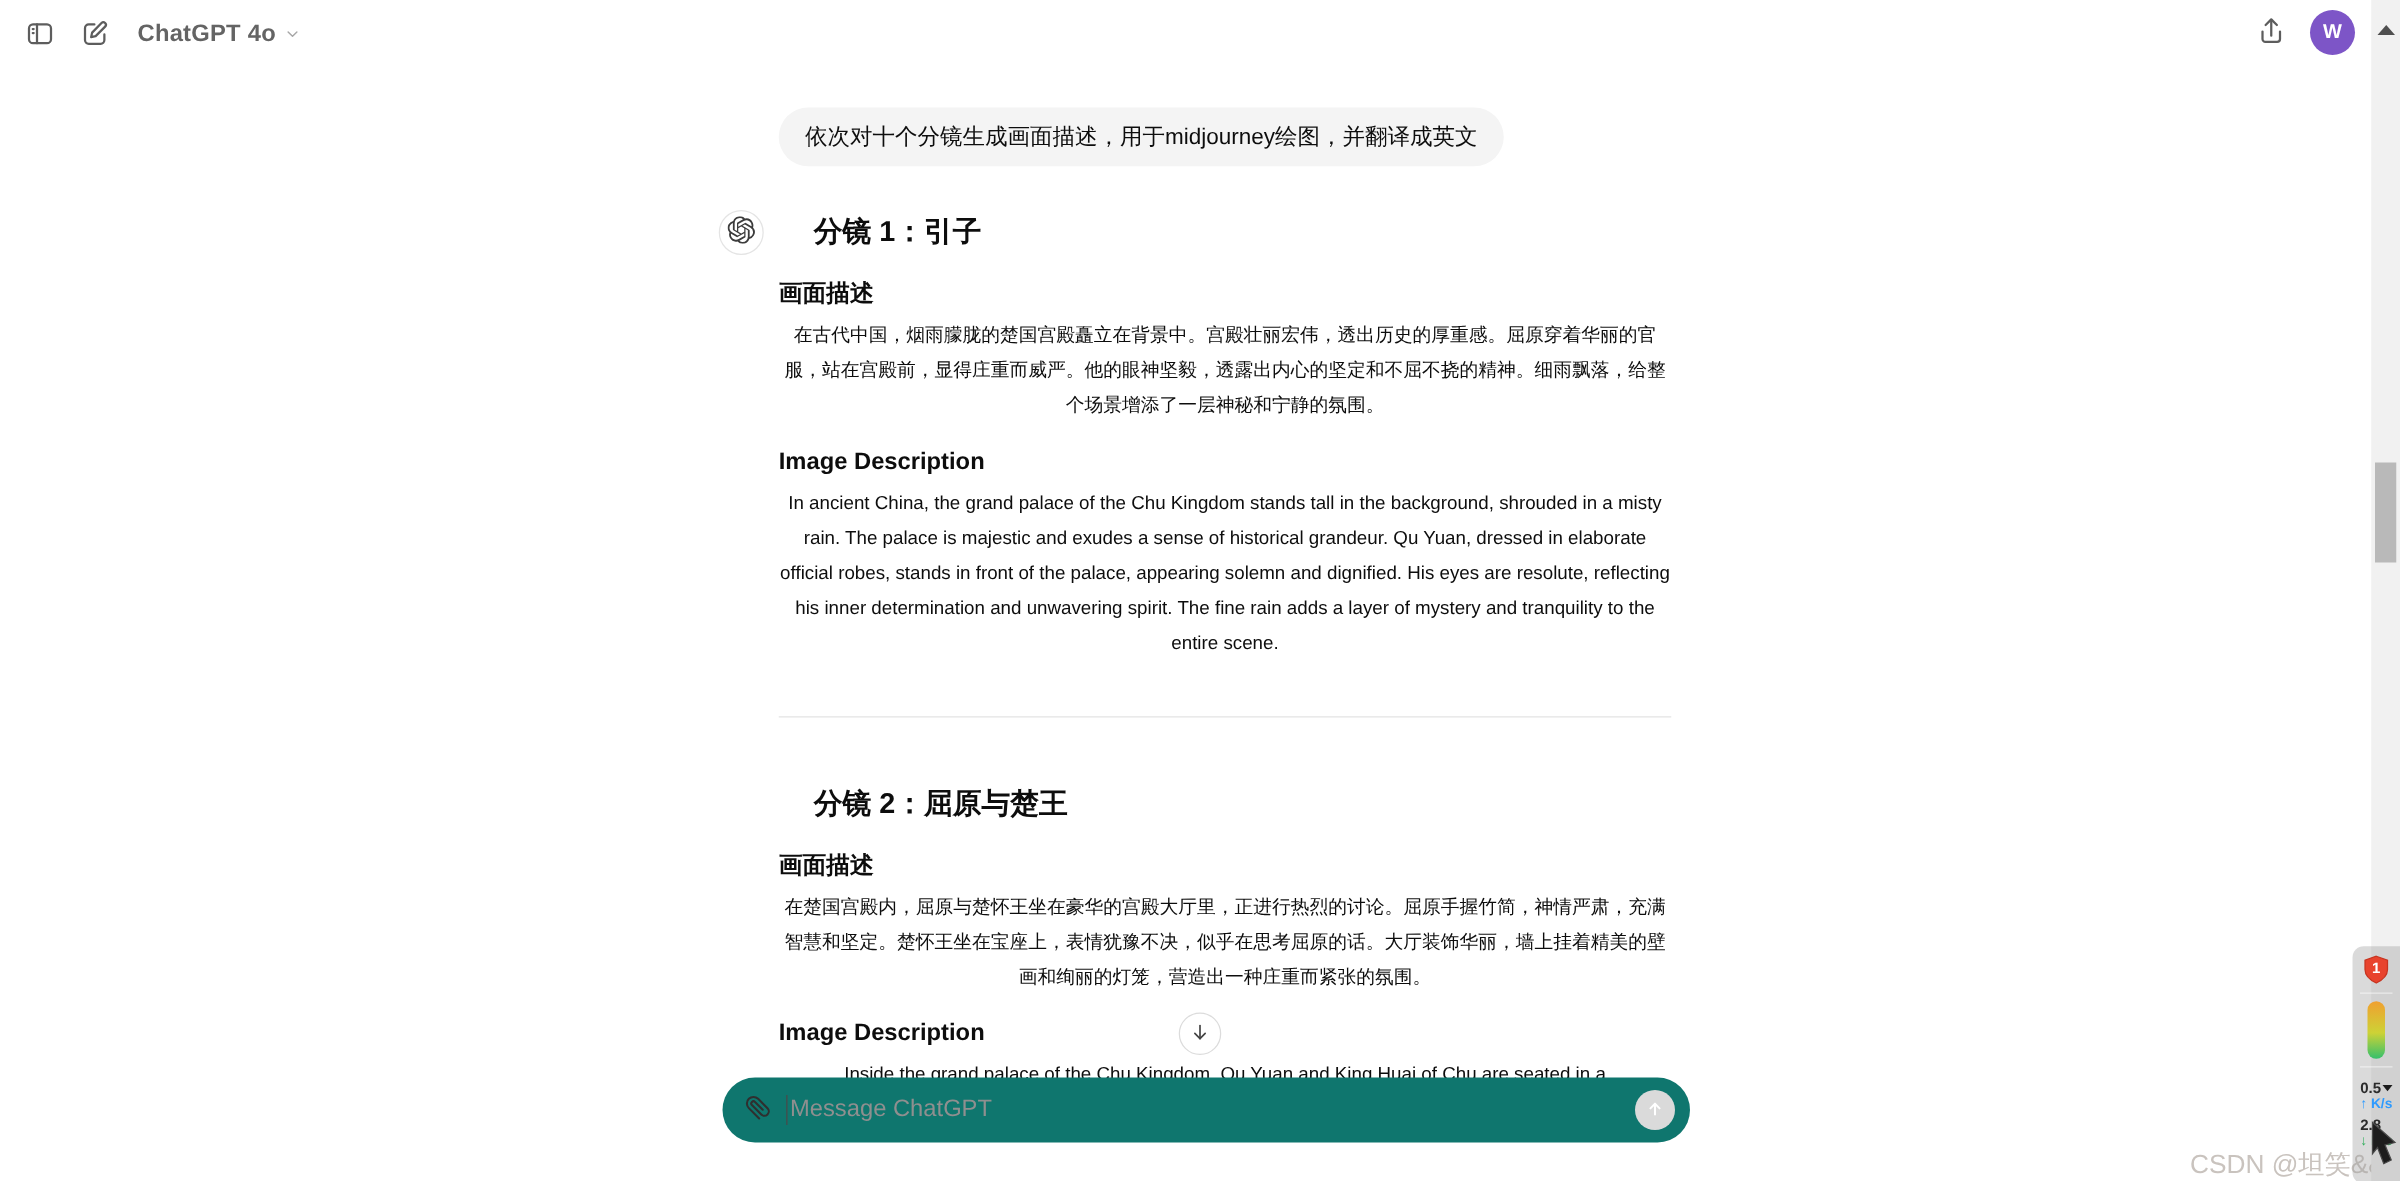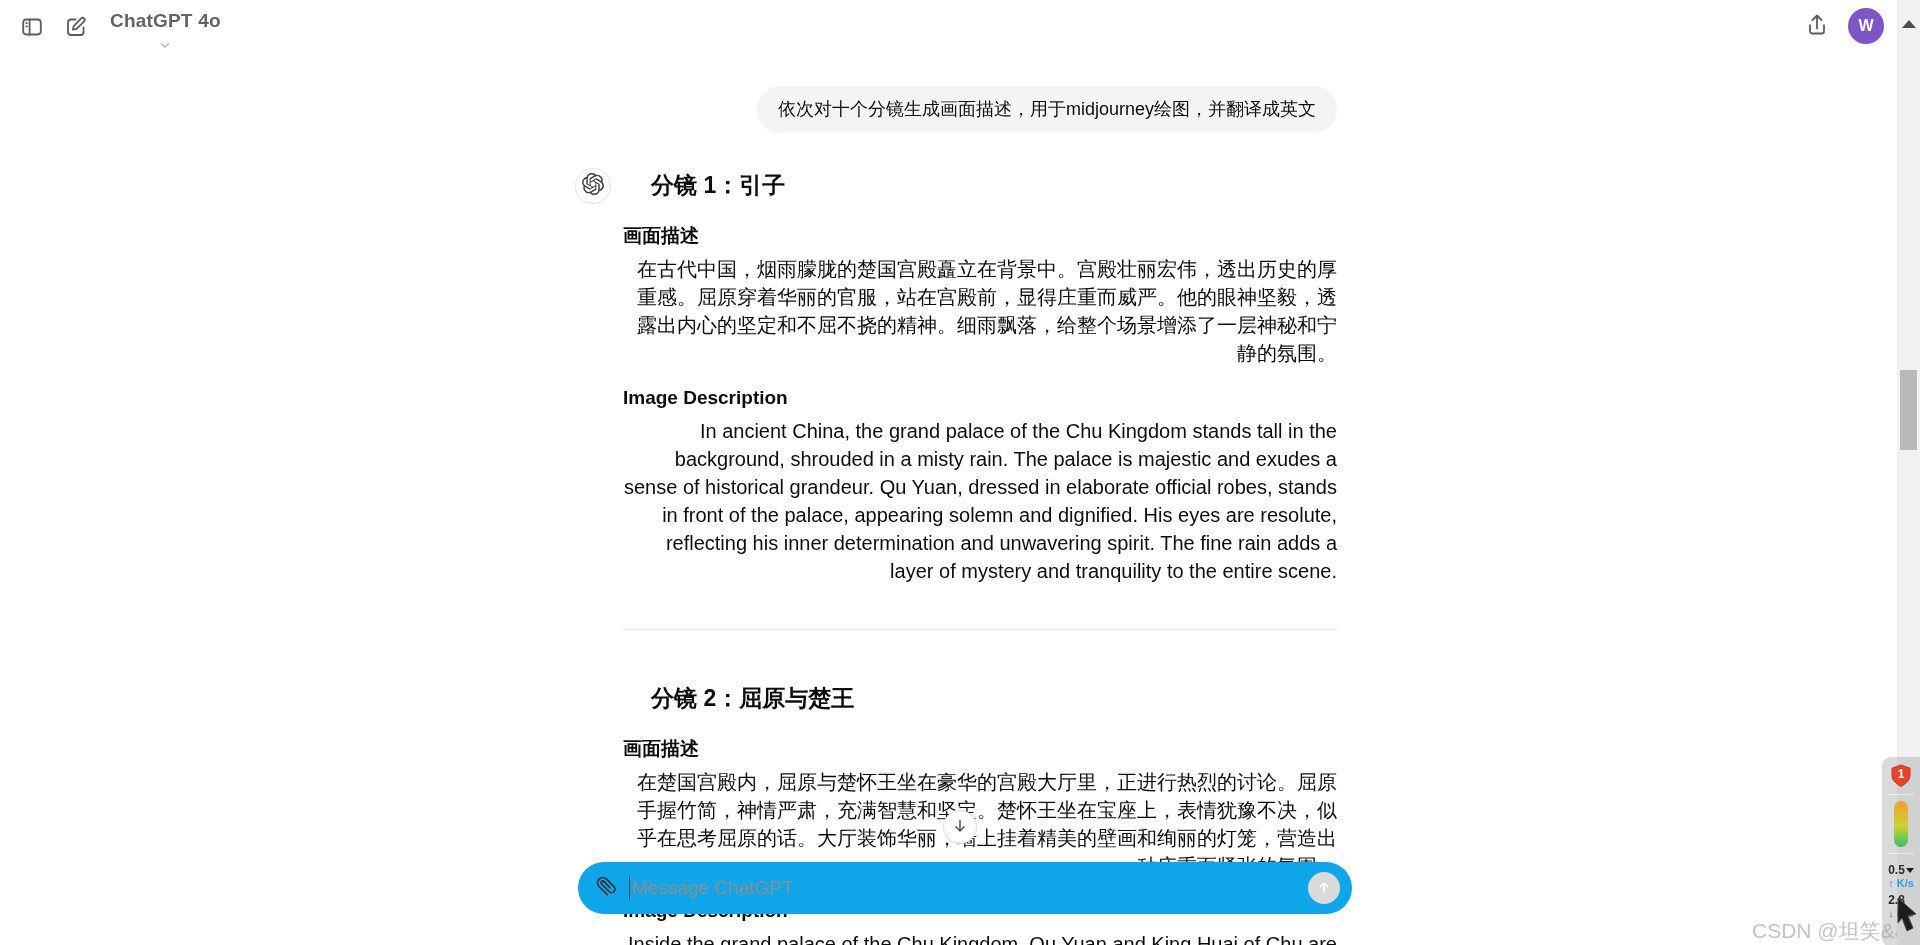--- a/index.html
+++ b/index.html
@@ -7,58 +7,58 @@
   #app {
     position:relative; width:1920px; height:945px; background:#fff; overflow:hidden;
     font-family:"Liberation Sans", sans-serif; color:#0d0d0d;
   }
   
   .topbar { position:absolute; top:0; left:0; width:1897px; height:56px; background:#fff; z-index:8; }
   .icon-btn { position:absolute; width:36px; height:36px; border:none; background:transparent; border-radius:8px; cursor:pointer; display:flex; align-items:center; justify-content:center; }
   .icon-btn svg { stroke:#5d5d5d; fill:none; stroke-width:1.8; stroke-linecap:round; stroke-linejoin:round; }
   .btn-sidebar { left:14px; top:10px; }
   .btn-newchat { left:58px; top:10px; }
-  .model-selector { position:absolute; left:102px; top:10px; height:36px; display:flex; align-items:center; gap:6px; padding:0 8px; border-radius:8px; cursor:pointer; background:transparent; border:none;flex-direction:column; }
+  .model-selector { position:absolute; left:102px; top:10px; height:36px; display:flex; align-items:center; gap:6px; padding:0 8px; border-radius:8px; cursor:pointer; background:transparent; border:none; }
   .model-title { font-size:19px; font-weight:700; color:#646464; letter-spacing:.2px; }
   .model-selector svg { stroke:#a8a8a8; fill:none; stroke-width:2; stroke-linecap:round; stroke-linejoin:round; }
   .btn-share { left:1799px; top:8px; }
   .avatar {
     position:absolute; left:1848px; top:8px; width:36px; height:36px; border-radius:50%;
     display:flex; align-items:center; justify-content:center; color:#fff; font-size:16px; font-weight:700; cursor:pointer;
   }
   
   .scrollbar { position:absolute; right:0; top:0; width:23px; height:945px; background:#f1f1f1; z-index:9; }
   .scroll-up-arrow { position:absolute; top:20px; left:5px; width:0; height:0; border-left:7px solid transparent; border-right:7px solid transparent; border-bottom:8px solid #4f4f4f; cursor:pointer; }
   .scroll-thumb { position:absolute; top:370px; left:3px; width:17px; height:80px; background:#b9b9b9; cursor:grab; }
   
   .chat { position:absolute; left:623px; top:70px; width:714px; }
-  .bubble-row { display:flex; justify-content:flex-end; margin-top:16px; }
+  .bubble-row { display:flex; margin-top:16px; }
   .user-bubble { background:#f4f4f4; border-radius:24px; padding:11px 21px; font-size:18px; line-height:25px; color:#0d0d0d; max-width:660px; }
   .assistant { position:relative; margin-top:38px; }
   .ai-avatar {
     position:absolute; left:-48px; top:-3px; width:36px; height:36px; border-radius:50%;
     border:1px solid #e4e4e4; background:#fff; display:flex; align-items:center; justify-content:center;
   }
   .ai-avatar svg { width:22px; height:22px; fill:#3c3c3c; }
   .h-scene { font-size:23px; font-weight:700; line-height:28px; color:#0d0d0d;margin-left:28px; }
   .h-sub { font-size:19px; font-weight:700; line-height:22px; margin-top:26px; color:#0d0d0d; }
   .h-sub.en { margin-top:20px; }
-  .para { font-size:20px; line-height:28px; margin-top:8px; color:#0d0d0d; text-align:right; }
+  .para { font-size:15px; line-height:28px; margin-top:8px; color:#0d0d0d; text-align:center; }
   .divider { border:none; height:1px; background:#e3e3e3; margin-top:44px; }
   .h-scene.second { margin-top:54px; }
   
   .scroll-down-btn {
     position:absolute; left:943px; top:810px; width:34px; height:34px; border-radius:50%;
     background:#fff; border:1px solid #dcdcdc; z-index:6; cursor:pointer; display:flex; align-items:center; justify-content:center;
   }
   .scroll-down-btn svg { stroke:#444; fill:none; stroke-width:1.8; stroke-linecap:round; stroke-linejoin:round; }
   
   .composer-pill {
     position:absolute; left:578px; top:862px; width:774px; height:52px; border-radius:26px;
-    background:#0ea5e9; z-index:5; display:flex; align-items:center;
+    background:#0f766e; z-index:5; display:flex; align-items:center;
   }
   .attach-btn { position:absolute; left:12px; top:10px; width:32px; height:32px; border:none; background:transparent; cursor:pointer; display:flex; align-items:center; justify-content:center; }
   .attach-btn svg { stroke:#2f2f2f; fill:none; stroke-width:1.9; stroke-linecap:round; stroke-linejoin:round; transform:rotate(90deg); }
   .caret { position:absolute; left:51px; top:14px; width:1px; height:24px; background:#4a4a4a; }
   .msg-input {
     position:absolute; left:54px; top:0; width:620px; height:52px; border:none; background:transparent; outline:none;
     font-size:19px; color:#0d0d0d; font-family:"Liberation Sans", sans-serif;
   }
   .msg-input::placeholder { color:#8f8f8f; opacity:1; }
   .send-btn {

